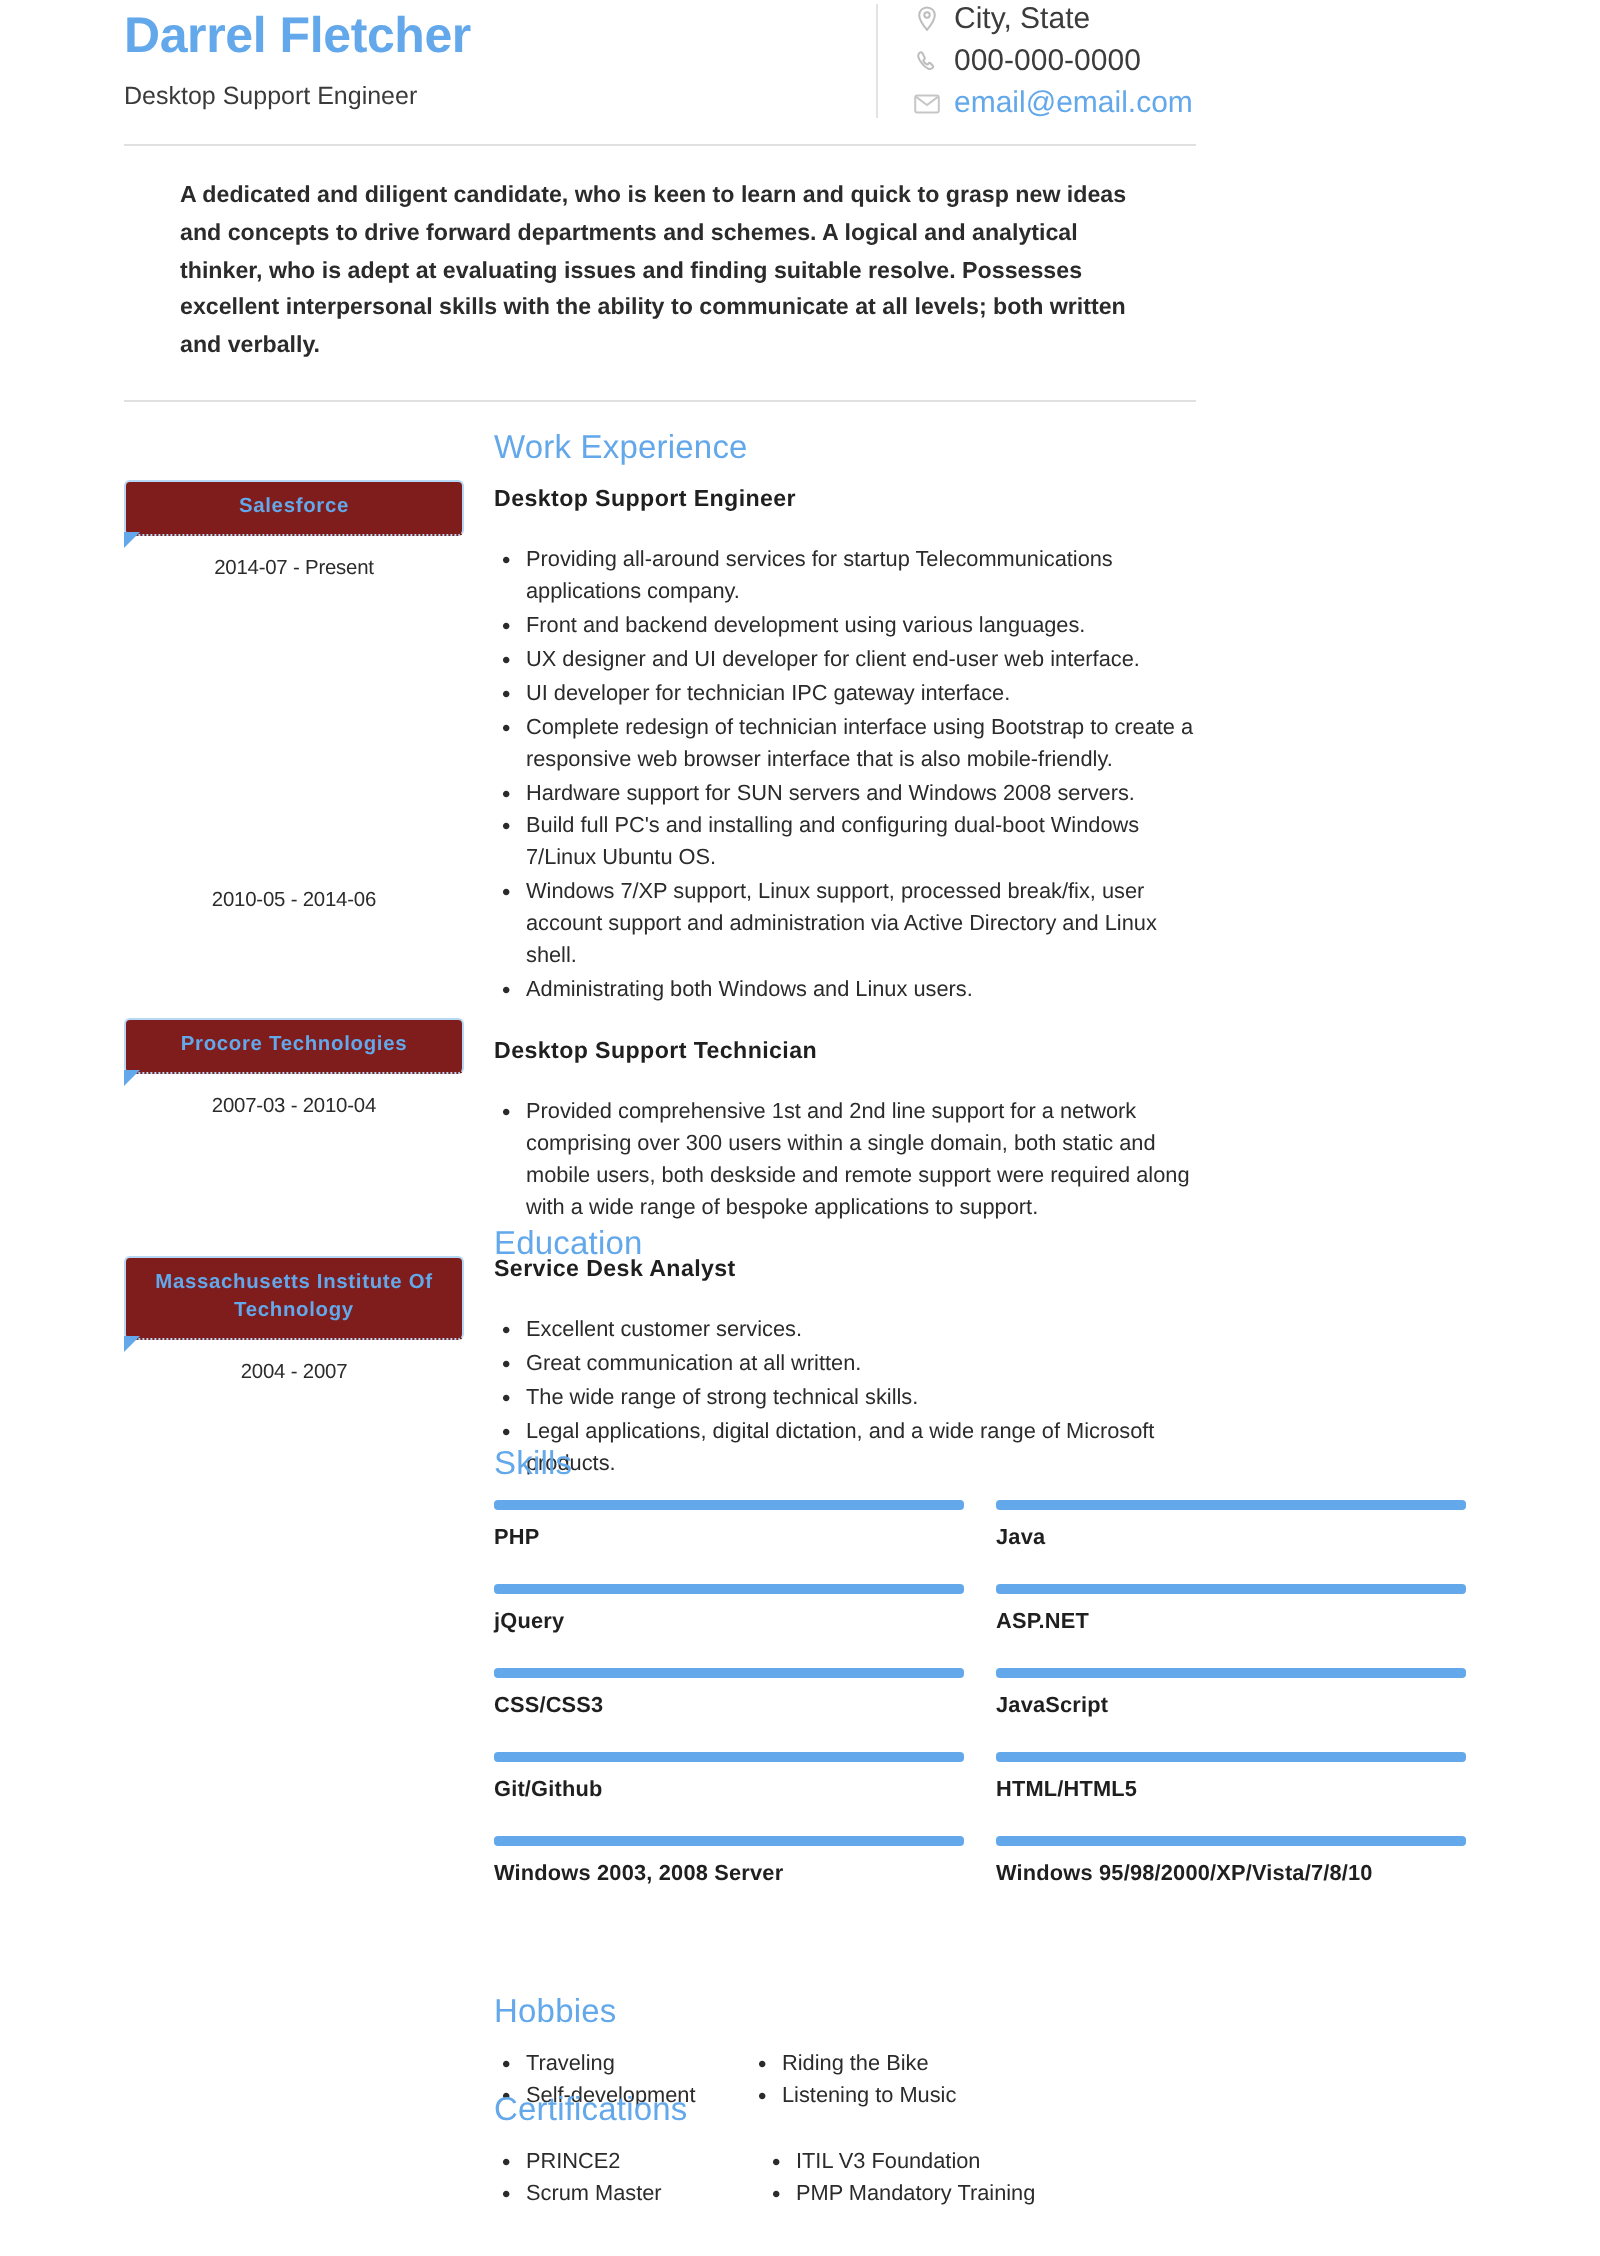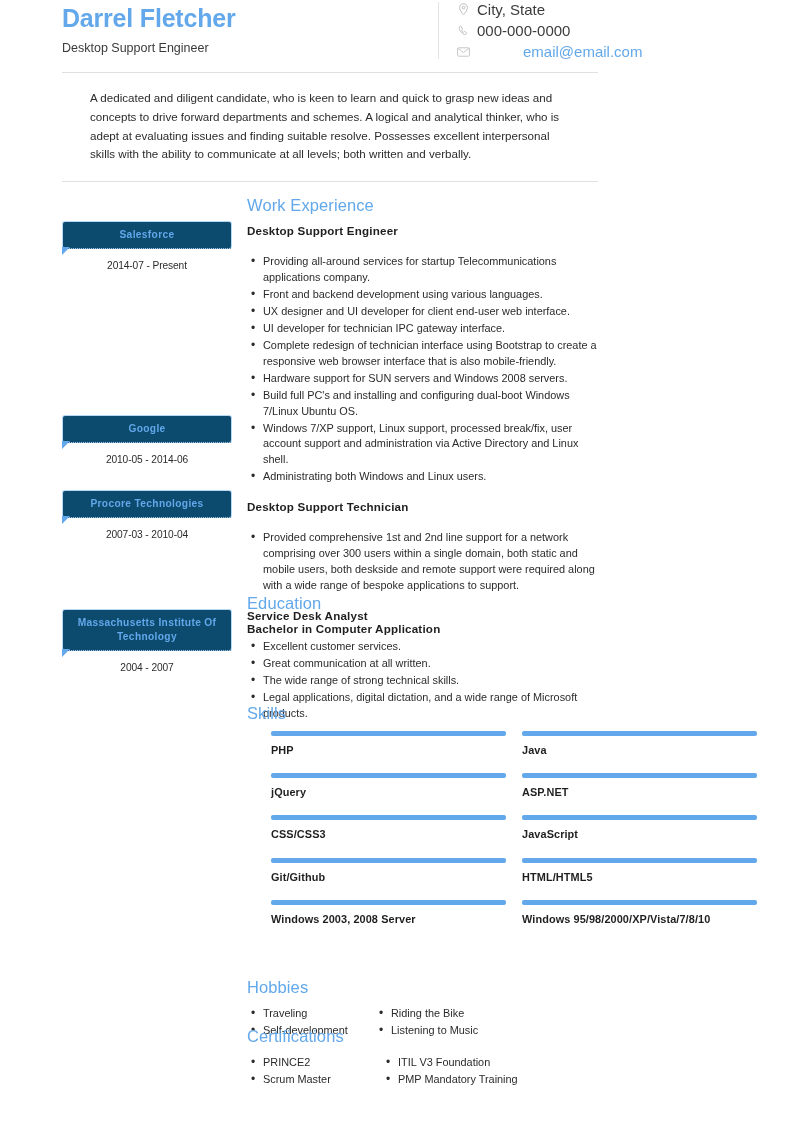--- a/index.html
+++ b/index.html
@@ -25,48 +25,48 @@
     letter-spacing: -0.2px; line-height: 1.16; margin: 0;
   }
   .job-title {
     font-size: 12.5px; color: #3a3a3a; margin-top: 8px; line-height: 1.2;
   }
   .header-right {
     flex: 0 0 auto; width: 160px; padding-left: 18px; margin-left: 10px;
     border-left: 1px solid #e3e3e3; min-height: 52px;
   }
   .contact-row { display: flex; align-items: center; margin-bottom: 6px; line-height: 1; }
-  .contact-row:last-child { margin-bottom: 0; gap: 46px; }
+  .contact-row:last-child { margin-bottom: 0; }
   .contact-icon {
     width: 13px; height: 13px; flex: 0 0 13px; margin-right: 7px;
     display: inline-flex; align-items: center; justify-content: center;
   }
   .contact-icon svg { display: block; }
   .contact-text { font-size: 15px; color: #3c3c3c; white-space: nowrap; }
   .contact-text.link { color: #62a8ea; }
 
   .rule { height: 1px; background: #e0e0e0; border: 0; margin: 0; }
   .rule-top { margin-top: 13px; }
 
   
   .summary {
     font-size: 11.6px; line-height: 1.62; color: #2b2b2b;
-    padding: 16px 28px 17px 28px; max-width: 660px;
+    padding: 16px 28px 17px 28px; max-width: 660px; font-weight: bold;
   }
 
   
   .body-grid { display: flex; align-items: flex-start; padding-top: 14px; }
   .col-left { flex: 0 0 178px; width: 178px; position: relative; }
   .col-right { flex: 1 1 auto; padding-left: 7px; position: relative; }
 
   
   .org-block { position: absolute; left: 0; width: 170px; }
   .org-box {
     border: 1px solid #b6d8f5; border-bottom: 1px dotted #b6d8f5;
-    border-radius: 3px; background: #0c4a6e;
+    border-radius: 3px; background: #7f1d1d;
     text-align: center; padding: 6px 6px 6px;
     position: relative;
   }
   .org-box .org-name {
     font-size: 10.2px; font-weight: bold; color: #62a8ea;
     letter-spacing: 0.35px; line-height: 1.38;
   }
   .org-tail {
     position: absolute; left: -1px; bottom: -7px;
     width: 0; height: 0;
@@ -96,21 +96,21 @@
   ul.bullets > li::before {
     content: "\2022"; position: absolute; left: 4px; top: -1px;
     color: #2b2b2b; font-size: 12px; line-height: 1.46;
   }
 
   
   .skills-grid {
     display: grid; grid-template-columns: 235px 235px;
     column-gap: 16px; row-gap: 0;
   }
-  .skill-item { width: 235px; margin-bottom: 16px; margin-left: 24px; }
+  .skill-item { width: 235px; margin-bottom: 16px; }
   .skill-bar {
     height: 5px; background: #62a8ea; border-radius: 2px; width: 100%;
   }
   .skill-label {
     font-size: 10.9px; font-weight: bold; color: #1f1f1f;
     margin-top: 8px; line-height: 1.2; letter-spacing: 0.1px;
   }
 
   
   .inline-list { display: flex; flex-wrap: wrap; margin: 0; padding: 0; list-style: none; }
@@ -183,24 +183,20 @@
 
       <div class="org-block" style="top:25px;">
         <div class="org-box">
           <div class="org-name">Salesforce</div>
           <span class="org-tail"></span>
         </div>
         <div class="org-date">2014-07 - Present</div>
       </div>
 
       <div class="org-block" style="top:219px;">
-        <div class="org-box">
-          <div class="org-name">Google</div>
-          <span class="org-tail"></span>
-        </div>
         <div class="org-date">2010-05 - 2014-06</div>
       </div>
 
       <div class="org-block" style="top:294px;">
         <div class="org-box">
           <div class="org-name">Procore Technologies</div>
           <span class="org-tail"></span>
         </div>
         <div class="org-date">2007-03 - 2010-04</div>
       </div>
@@ -248,21 +244,20 @@
             <li>Excellent customer services.</li>
             <li>Great communication at all written.</li>
             <li>The wide range of strong technical skills.</li>
             <li>Legal applications, digital dictation, and a wide range of Microsoft products.</li>
           </ul>
         </div>
       </div>
 
       <div class="section" style="top:398px;">
         <div class="section-title">Education</div>
-        <div class="role-title">Bachelor in Computer Application</div>
       </div>
 
       <div class="section" style="top:508px;">
         <div class="section-title">Skills</div>
         <div class="skills-grid">
           <div class="skill-item">
             <div class="skill-bar"></div>
             <div class="skill-label">PHP</div>
           </div>
           <div class="skill-item">

